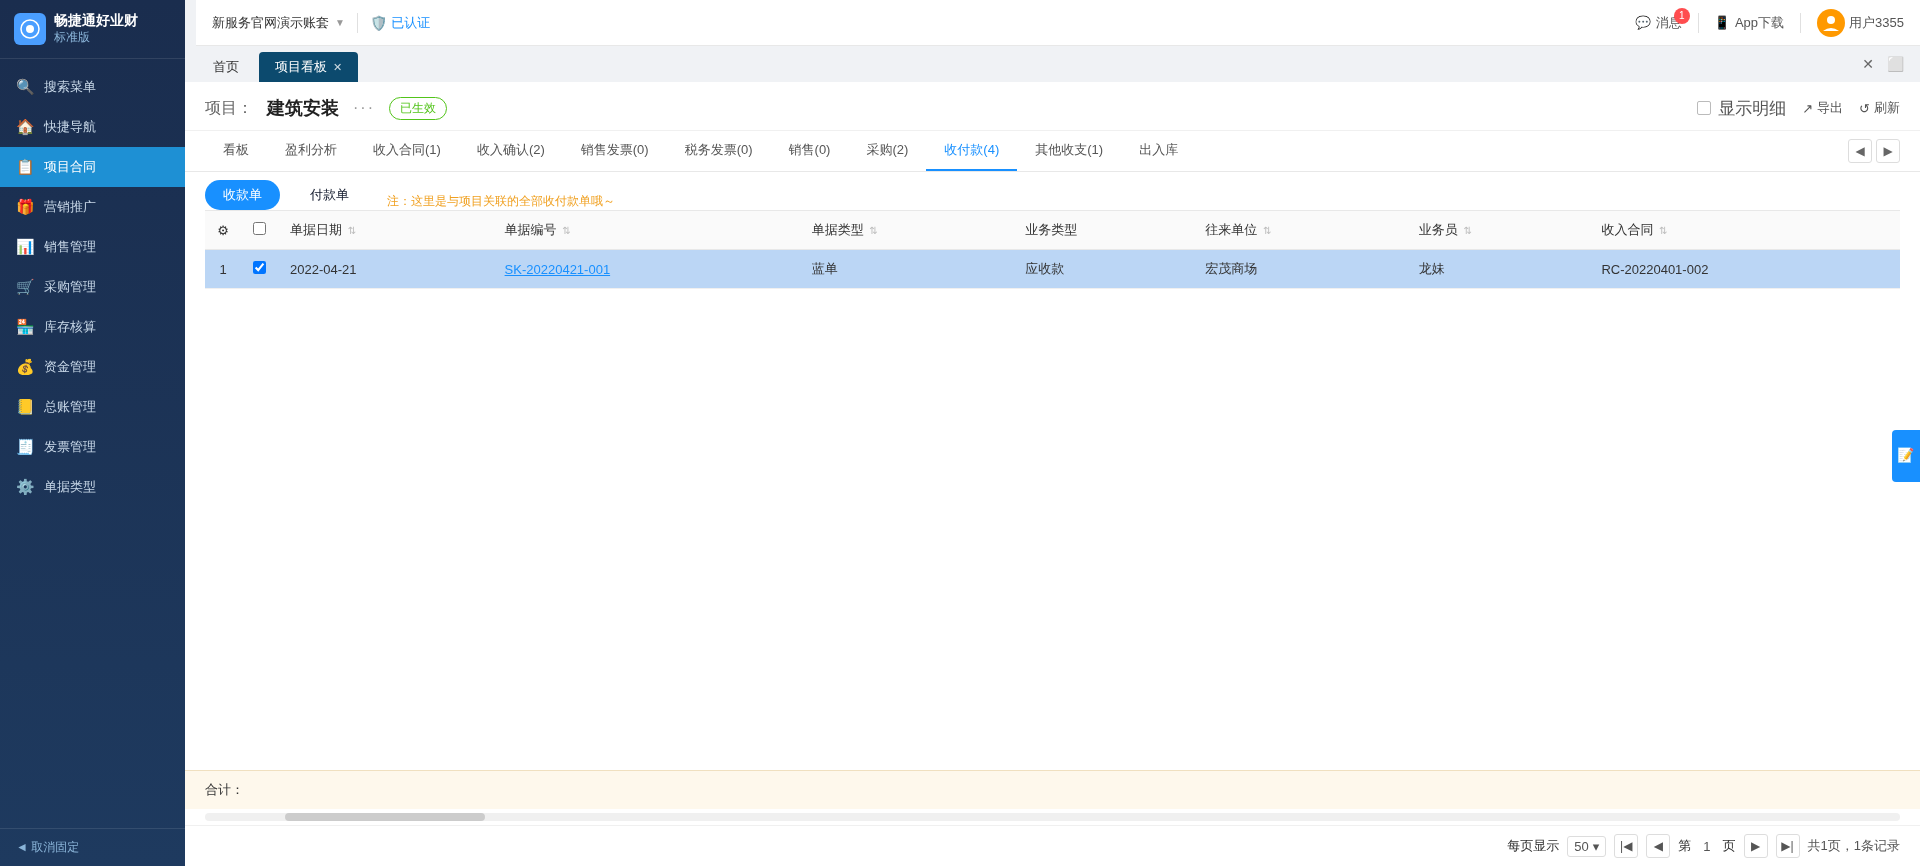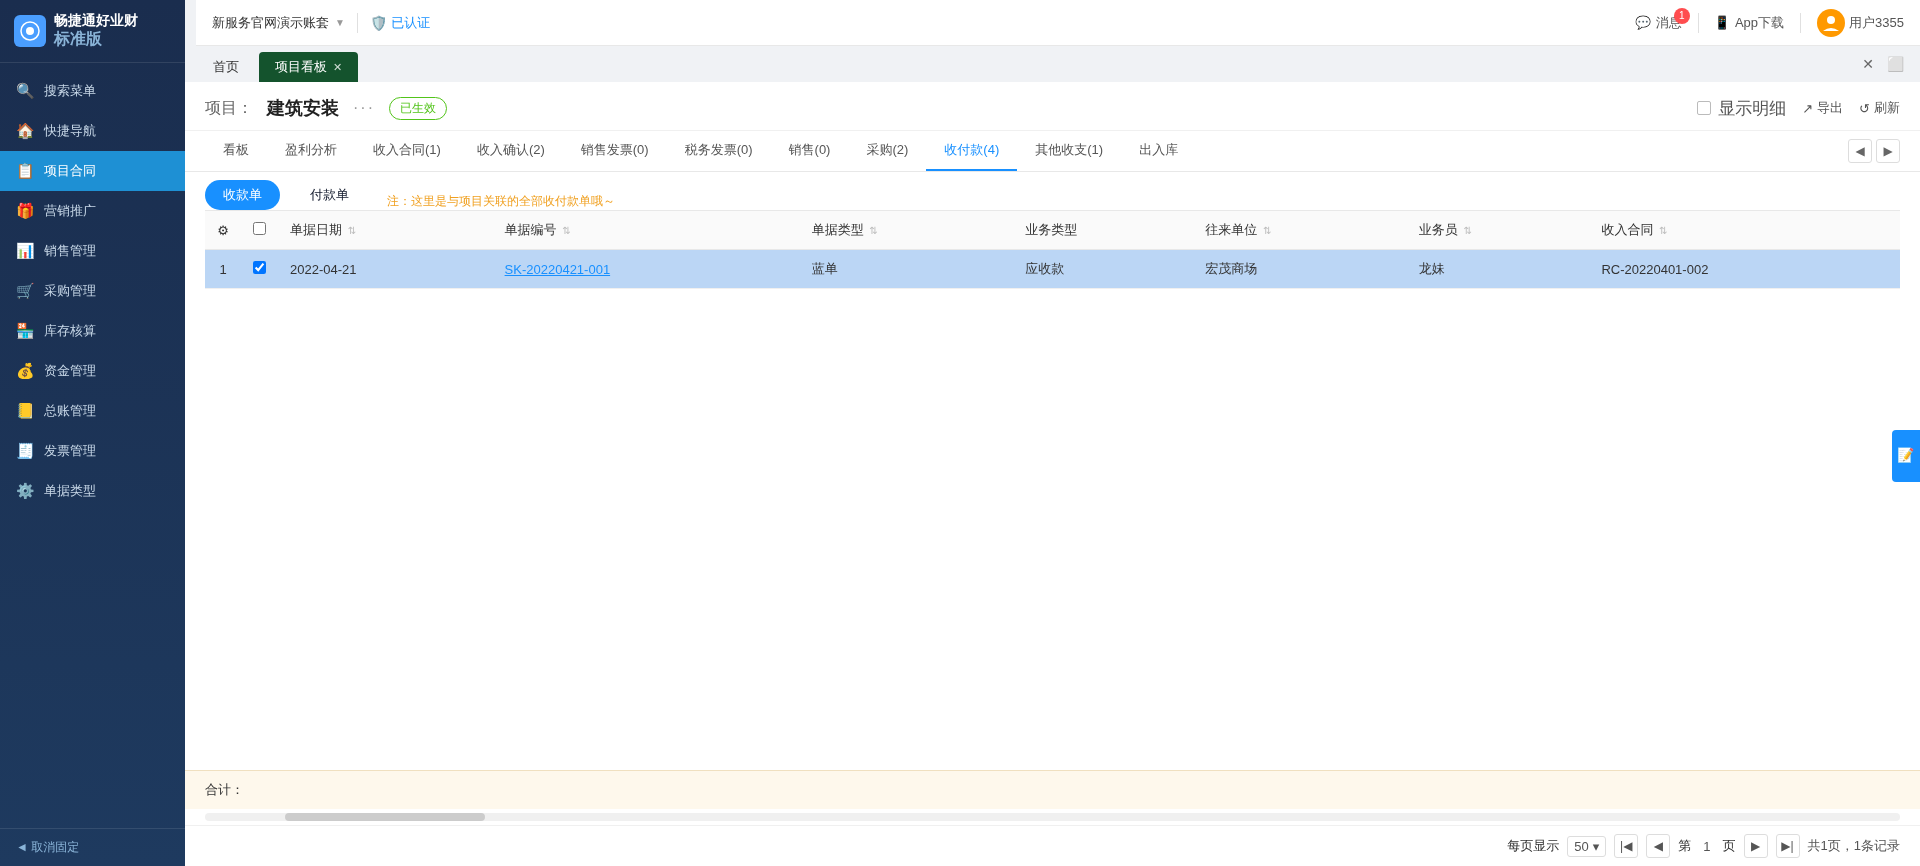--- a/index.html
+++ b/index.html
@@ -28,21 +28,21 @@
       background: #4a9eff;
       border-radius: 6px;
       display: flex;
       align-items: center;
       justify-content: center;
       color: white;
       font-size: 14px;
     }
     .sidebar-title-wrap { display: flex; flex-direction: column; }
     .sidebar-title { color: #fff; font-size: 14px; font-weight: bold; line-height: 1.2; }
-    .sidebar-subtitle { color: #8ab4d8; font-size: 16px; font-weight: bold; }
+    .sidebar-subtitle { color: #8ab4d8; font-size: 12px; }
     .sidebar-nav { flex: 1; overflow-y: auto; padding: 8px 0; }
     .sidebar-nav::-webkit-scrollbar { width: 4px; }
     .sidebar-nav::-webkit-scrollbar-thumb { background: rgba(255,255,255,0.2); border-radius: 2px; }
     .nav-item {
       display: flex;
       align-items: center;
       padding: 11px 16px;
       color: #c8d8e8;
       cursor: pointer;
       gap: 10px;
@@ -101,21 +101,21 @@
     .user-avatar { width: 28px; height: 28px; background: #ff9900; border-radius: 50%; display: flex; align-items: center; justify-content: center; font-size: 12px; }
     .tab-item {
       padding: 6px 16px;
       font-size: 13px;
       color: #555;
       cursor: pointer;
       border-radius: 4px 4px 0 0;
       background: #e0e3e8;
     }
     .tab-item.active {
-      background: #14532d;
+      background: #0c4a6e;
       color: #fff;
       display: flex;
       align-items: center;
       gap: 6px;
     }
     .tab-close { font-size: 11px; color: rgba(255,255,255,0.8); cursor: pointer; }
     .tab-home { background: transparent; color: #333; }
 
     
     .window-controls { margin-left: auto; display: flex; gap: 4px; align-items: center; margin-bottom: 6px; }

